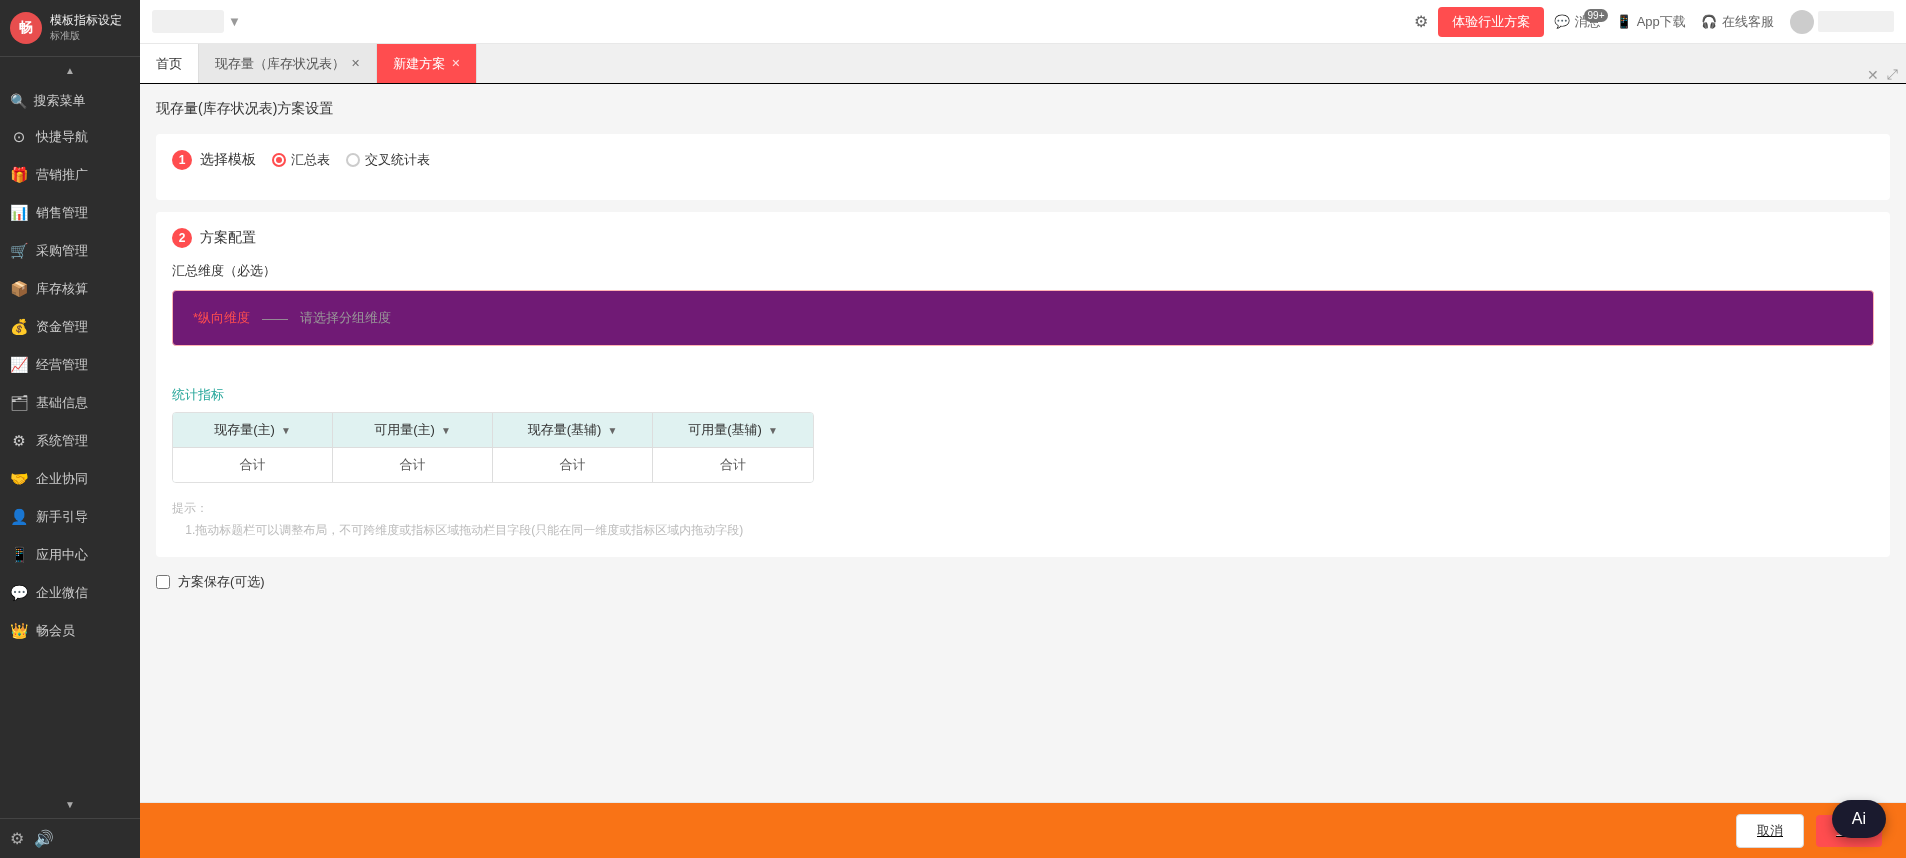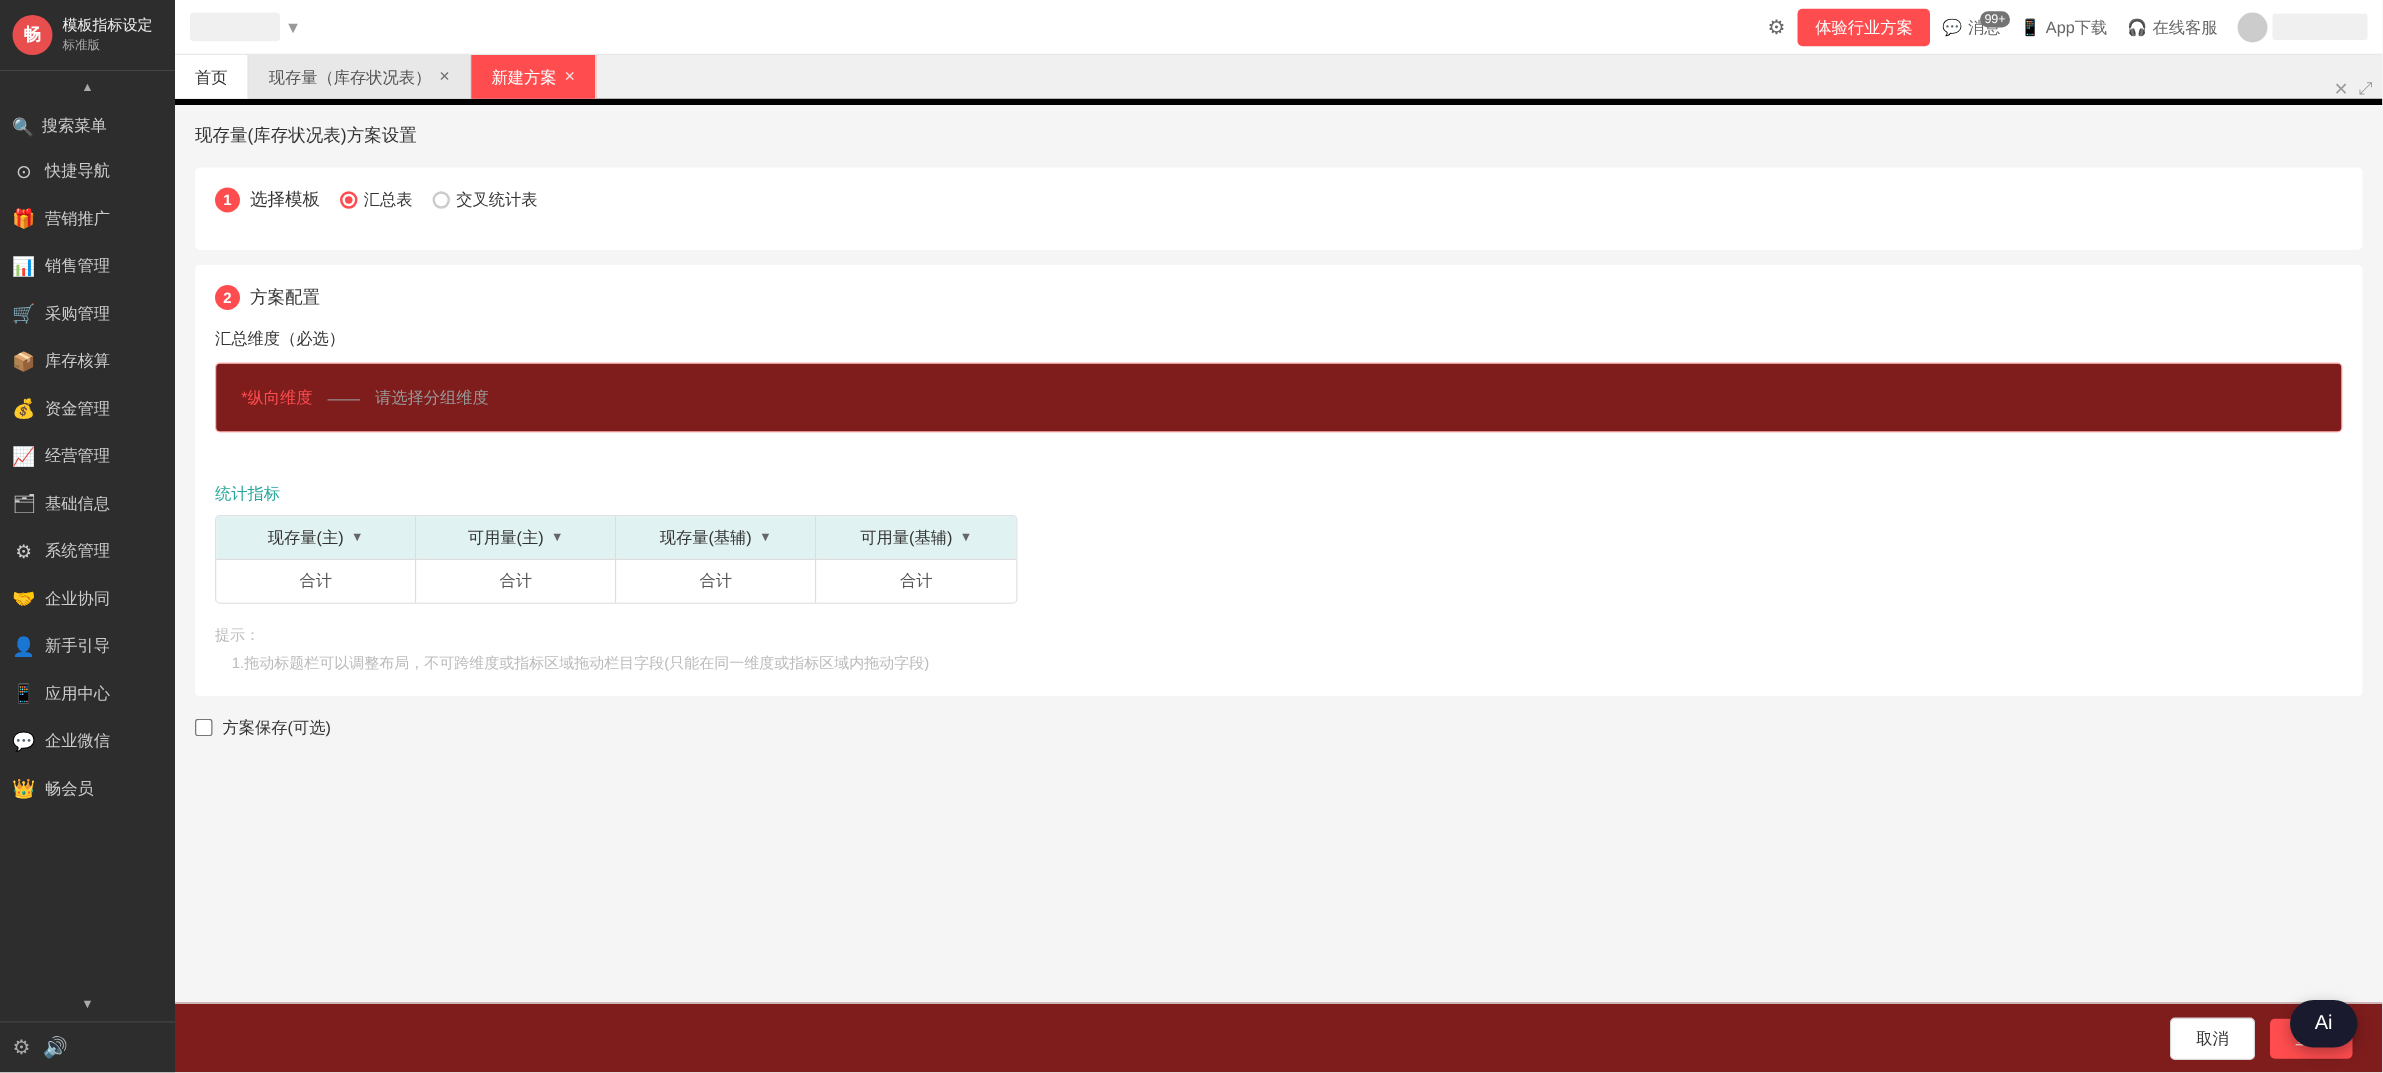--- a/index.html
+++ b/index.html
@@ -95,21 +95,21 @@
     .avatar { width: 24px; height: 24px; background: #ccc; border-radius: 50%; }
 
     
     .tabs {
       height: 40px;
       background: #f0f0f0;
       display: flex;
       align-items: flex-end;
       padding: 0 0 0 0;
       flex-shrink: 0;
-      border-bottom: 5px solid #000000;
+      border-bottom: 1px solid #000000;
     }
     .tab {
       padding: 8px 16px;
       cursor: pointer;
       font-size: 13px;
       color: #555;
       background: #e8e8e8;
       border-right: 1px solid #ddd;
       display: flex; align-items: center; gap: 6px;
       height: 100%;
@@ -160,21 +160,21 @@
     }
     .radio-dot.checked { border-color: #ff4d4f; }
     .radio-dot.checked::after {
       content: ''; width: 6px; height: 6px;
       background: #ff4d4f; border-radius: 50%;
     }
 
     .dim-section-label { font-size: 13px; color: #333; margin-bottom: 10px; }
 
     .dim-required-box {
-      background: #7f1d1d;
+      background: #701a75;
       border: 1px solid #ffb3b3;
       border-radius: 4px;
       padding: 18px 20px;
       display: flex; align-items: center; gap: 12px;
       margin-bottom: 14px;
     }
     .dim-required-label { color: #ff4d4f; font-size: 13px; }
     .dim-dash { color: #999; }
     .dim-placeholder { color: #999; font-size: 13px; }
 
@@ -233,25 +233,26 @@
       margin-top: 16px;
     }
     .save-checkbox {
       width: 14px; height: 14px; border: 1px solid #ccc; border-radius: 2px; cursor: pointer;
     }
     .save-label { font-size: 13px; color: #333; }
 
     
     .footer {
       height: 56px;
-      background: #7f1d1d;
+      background: #f97316;
       border-top: 1px solid #e8e8e8;
       display: flex; align-items: center; justify-content: flex-end;
       padding: 0 24px; gap: 12px;
       flex-shrink: 0;
+      text-decoration: underline;
     }
     .btn-cancel {
       background: #fff; border: 1px solid #d9d9d9; color: #333;
       padding: 7px 20px; border-radius: 4px; cursor: pointer; font-size: 13px;
     }
     .btn-query {
       background: #ff4d4f; border: none; color: white;
       padding: 7px 20px; border-radius: 4px; cursor: pointer; font-size: 13px;
     }
 

